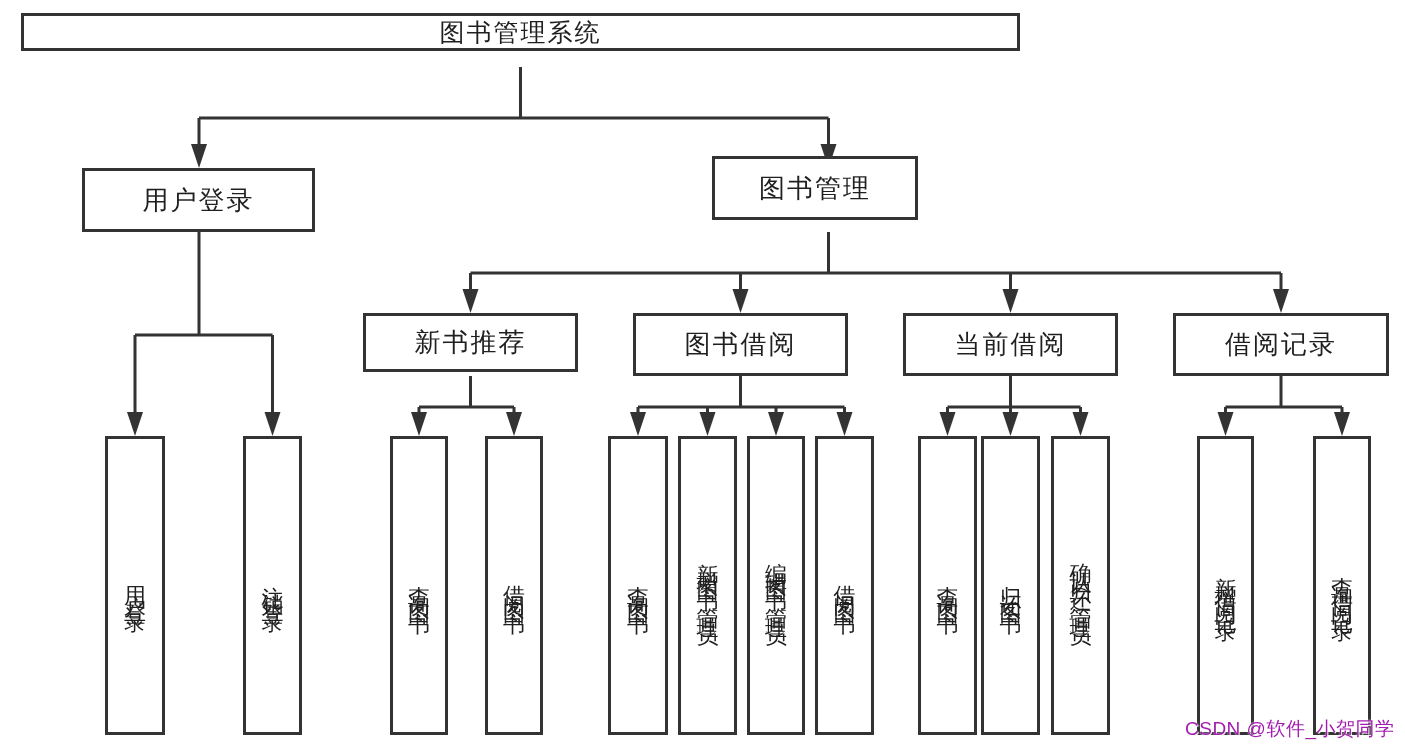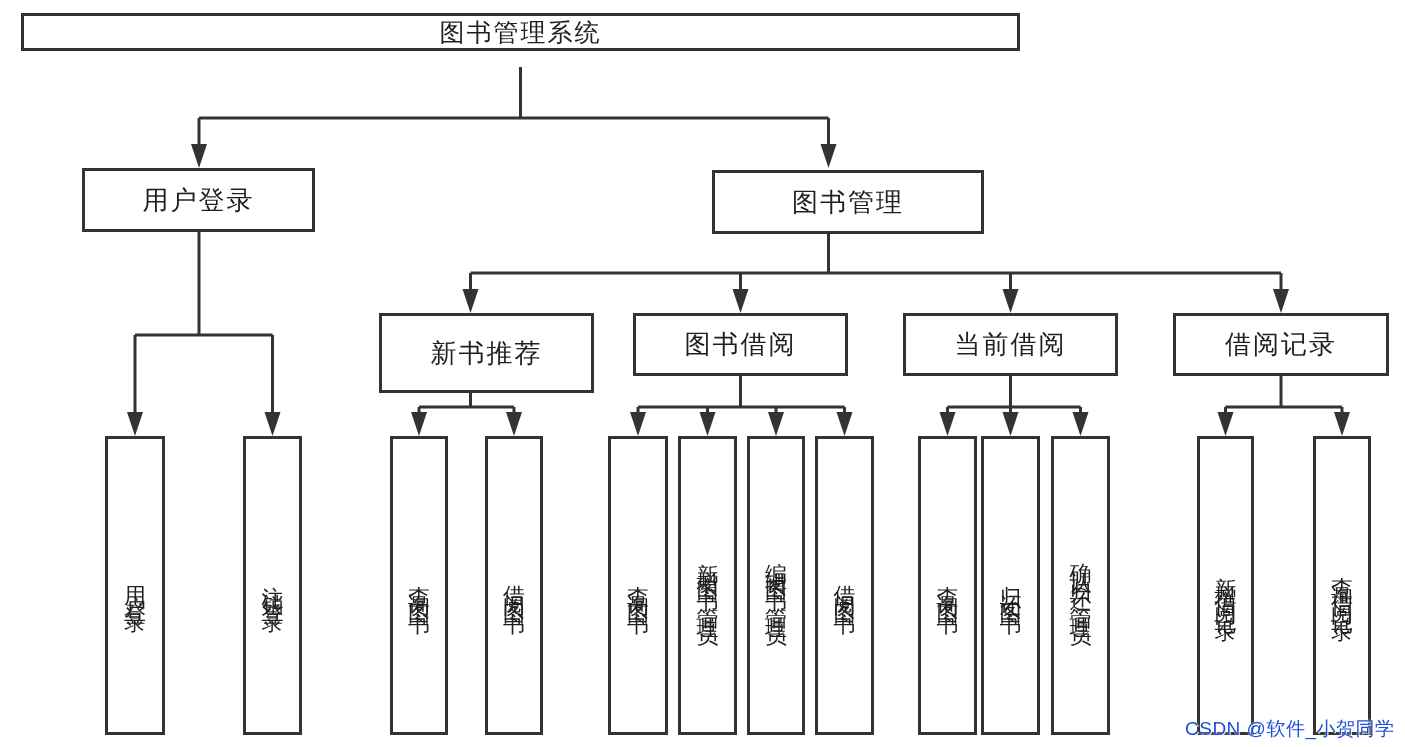--- a/index.html
+++ b/index.html
@@ -41,21 +41,21 @@
     letter-spacing: 9px;
     color: #1f1f1f;
     line-height: 1;
   }
   .watermark {
     position: absolute;
     left: 1185px;
     top: 716px;
     z-index: 3;
     font-size: 19px;
-    color: #1d4ed8;
+    color: #a21caf;
     letter-spacing: 0.5px;
     white-space: nowrap;
     text-shadow: 0 0 2px #ffffff, 1px 1px 0 rgba(255,255,255,0.85);
   }
 </style>
 </head>
 <body>
 
 <div id="canvas">
 
@@ -116,25 +116,25 @@
     </g>
   </svg>
 
   <div class="box" style="left:21px; top:13px; width:999px; height:38px;">
     <span class="hlabel root-label">图书管理系统</span>
   </div>
 
   <div class="box" style="left:82px; top:168px; width:233px; height:64px;">
     <span class="hlabel">用户登录</span>
   </div>
-  <div class="box" style="left:712px; top:170px; width:272px; height:64px;justify-content:center;">
+  <div class="box" style="left:712px; top:156px; width:206px; height:64px;justify-content:center;">
     <span class="hlabel">图书管理</span>
   </div>
 
-  <div class="box" style="left:363px; top:313px; width:215px; height:80px;margin-left:16px;">
+  <div class="box" style="left:363px; top:313px; width:215px; height:59px;">
     <span class="hlabel">新书推荐</span>
   </div>
   <div class="box" style="left:633px; top:313px; width:215px; height:63px;">
     <span class="hlabel">图书借阅</span>
   </div>
   <div class="box" style="left:903px; top:313px; width:215px; height:63px;">
     <span class="hlabel">当前借阅</span>
   </div>
   <div class="box" style="left:1173px; top:313px; width:216px; height:63px;">
     <span class="hlabel">借阅记录</span>

